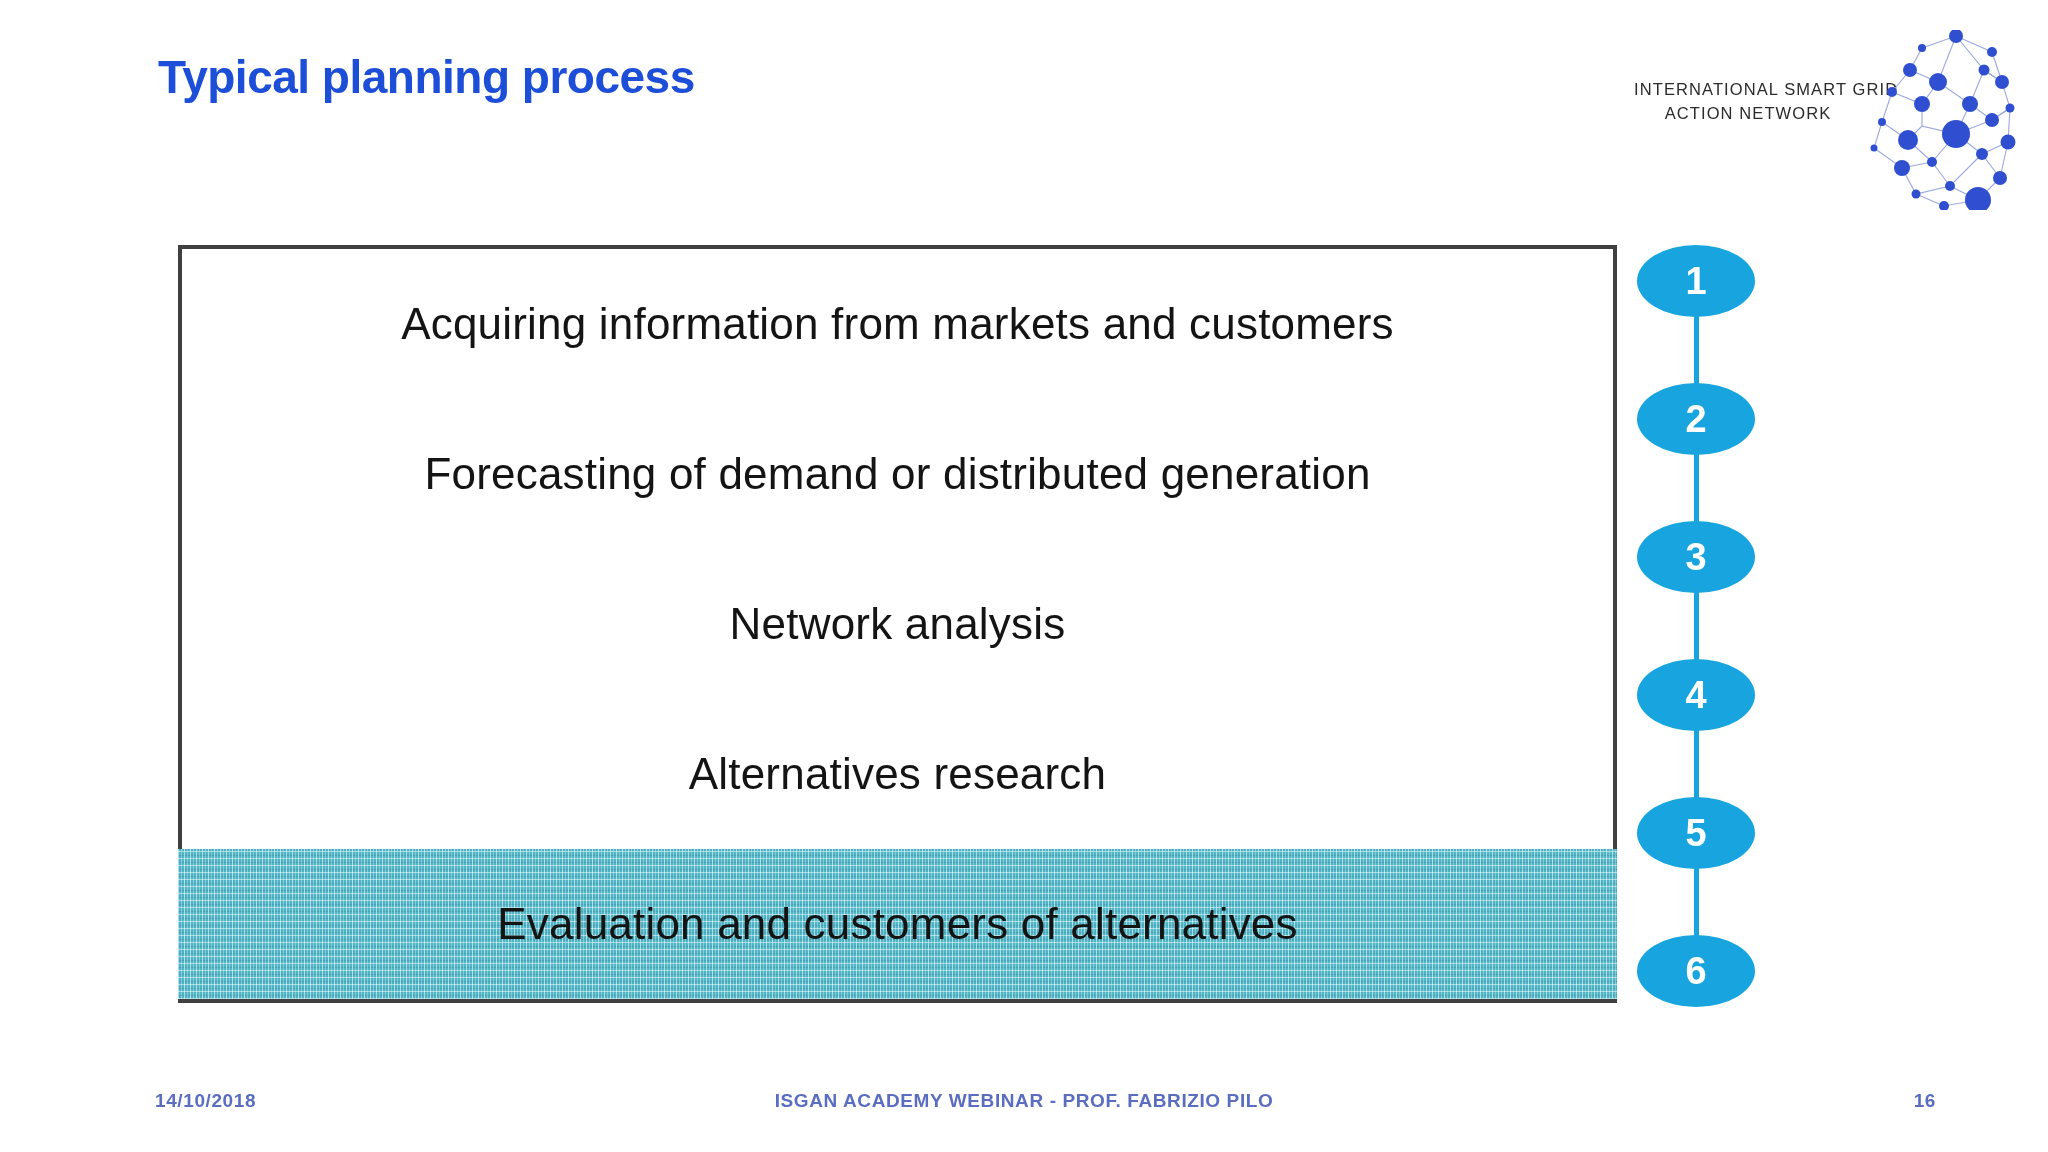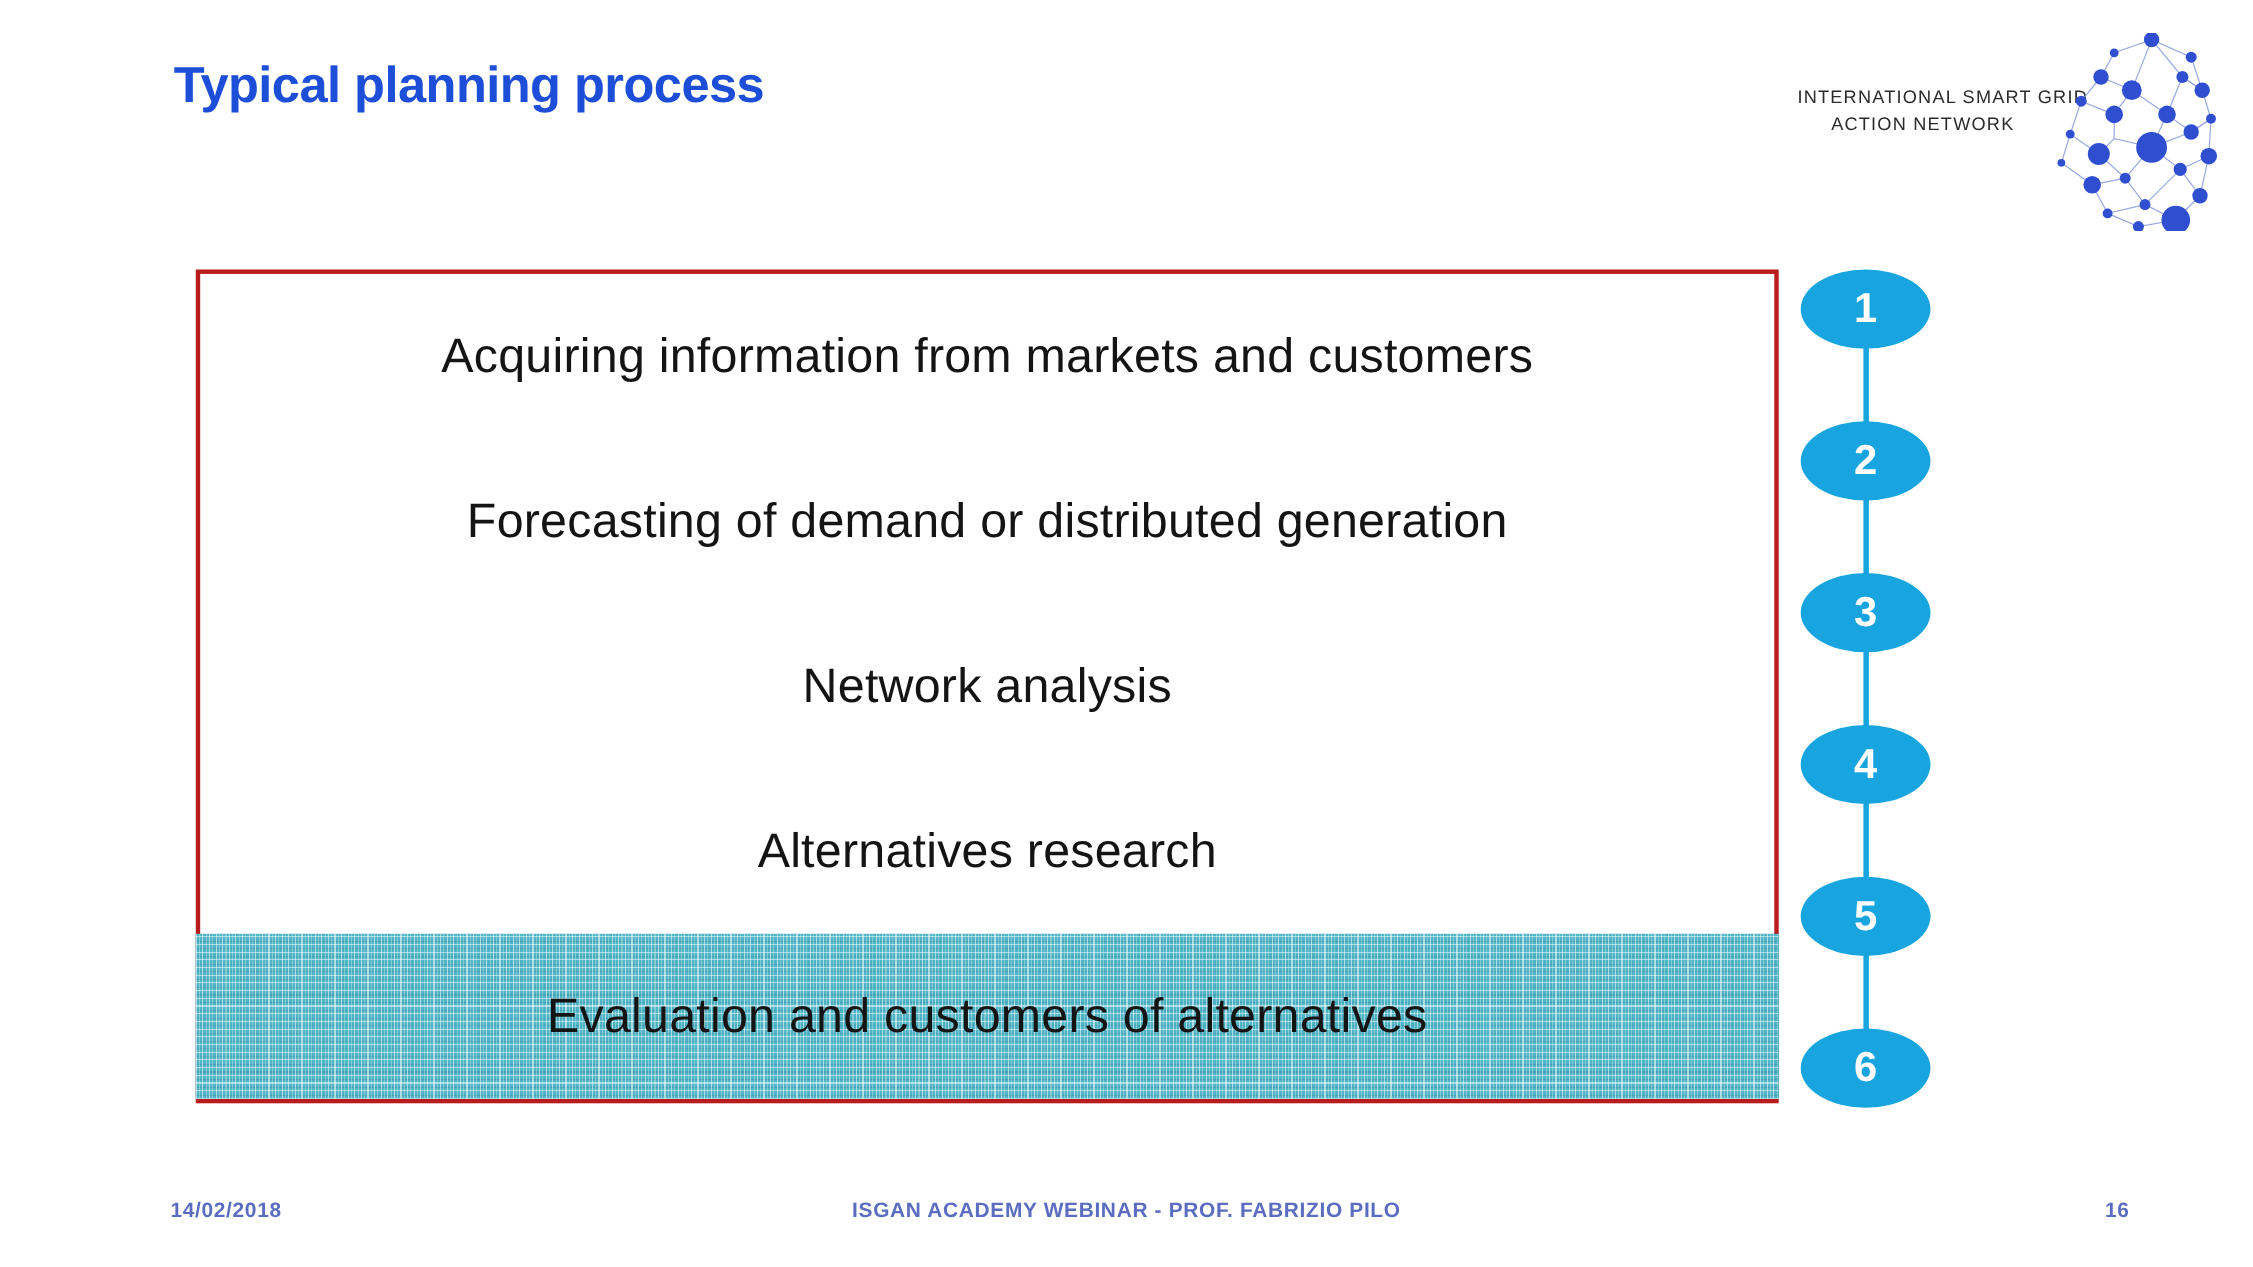--- a/index.html
+++ b/index.html
@@ -74,21 +74,21 @@
     height: 180px;
   }
 
   
   .process-box {
     position: absolute;
     left: 178px;
     top: 245px;
     width: 1439px;
     height: 758px;
-    border: 4px solid #b91c1c;
+    border: 4px solid #404040;
     box-sizing: border-box;
     background: #ffffff;
   }
 
   .steps-list {
     position: absolute;
     inset: 0;
     display: flex;
     flex-direction: column;
   }
@@ -271,17 +271,17 @@
       <span>4</span>
     </div>
     <div class="chain-node" style="top:552px">
       <span>5</span>
     </div>
     <div class="chain-node" style="top:690px">
       <span>6</span>
     </div>
   </div>
 
-  <div class="footer-date">14/02/2018</div>
+  <div class="footer-date">14/10/2018</div>
   <div class="footer-center">ISGAN ACADEMY WEBINAR - PROF. FABRIZIO PILO</div>
   <div class="footer-page">16</div>
 
 </div>
 
 </body></html>

